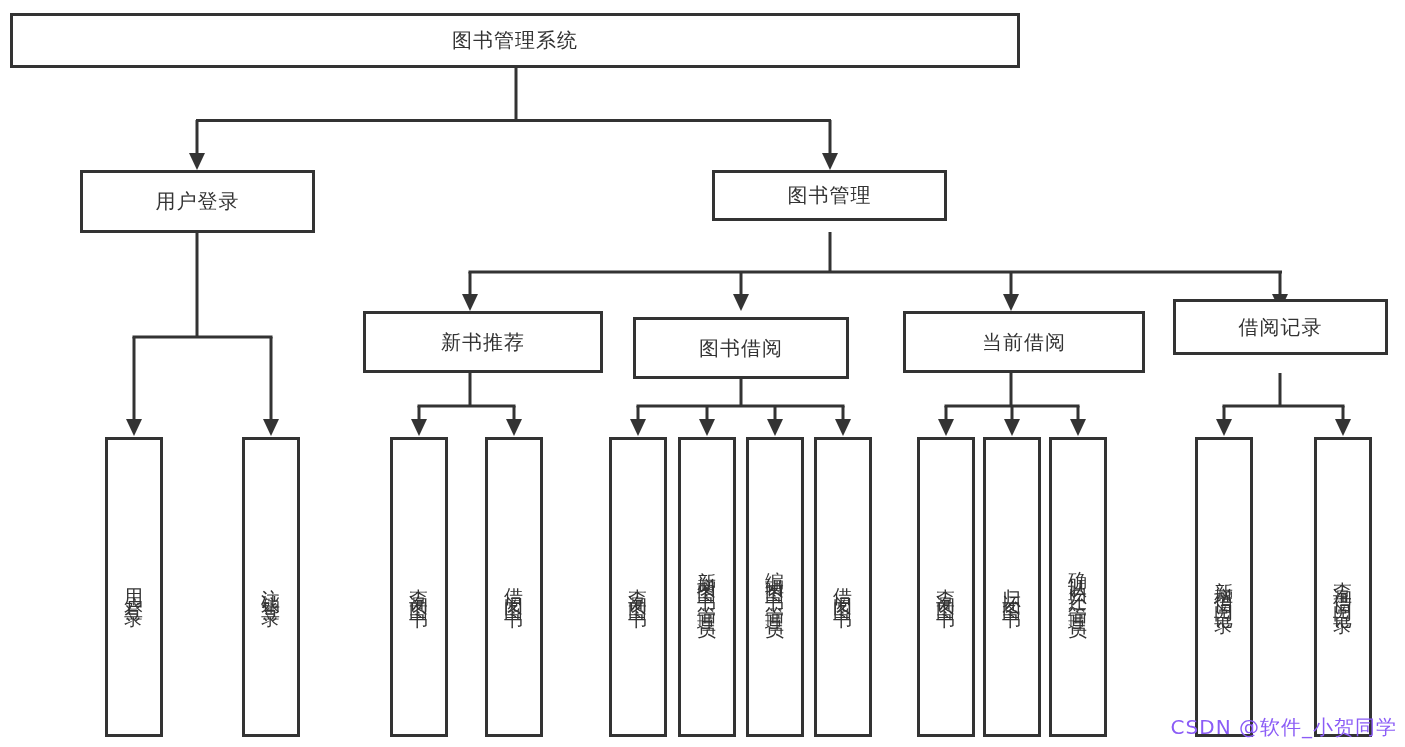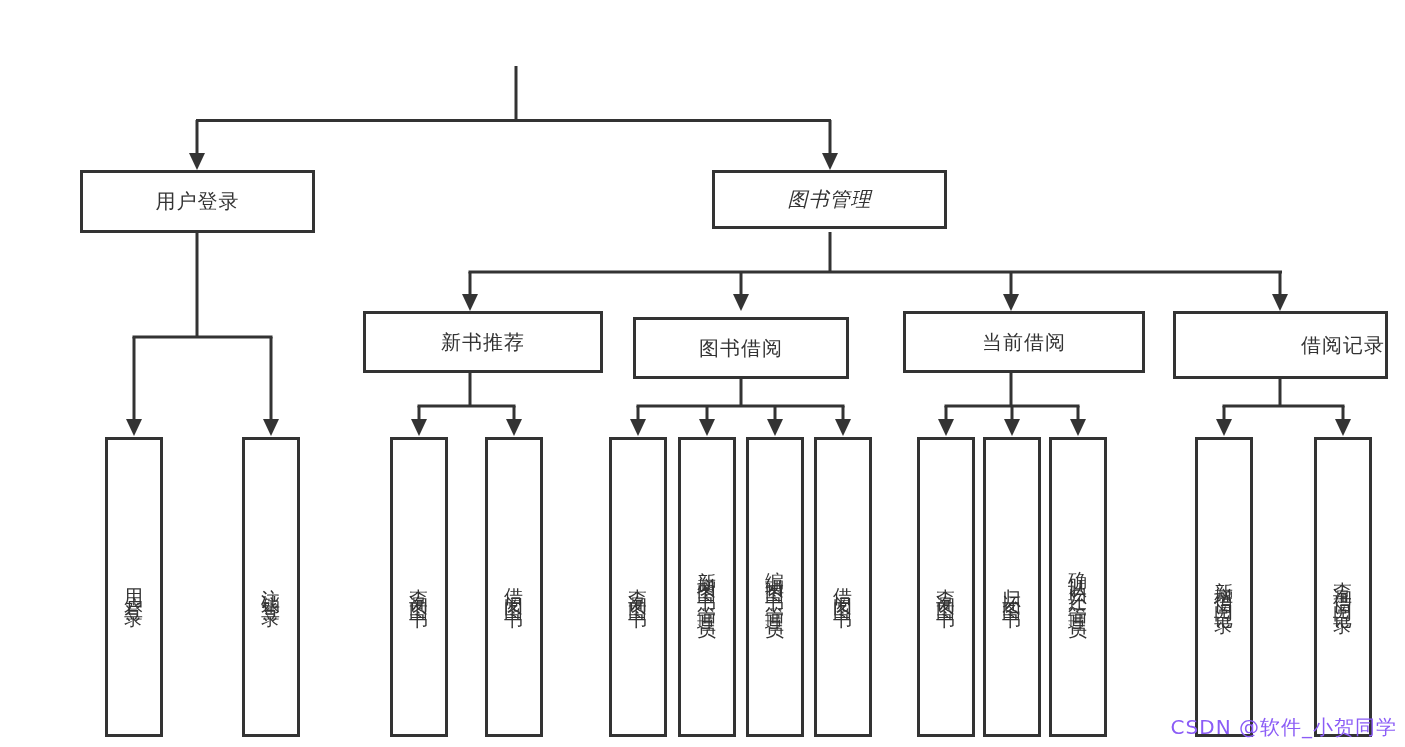--- a/index.html
+++ b/index.html
@@ -84,38 +84,41 @@
     <polygon points="1070,419 1086,419 1078,436"></polygon>
 
     <line x1="1280" y1="373" x2="1280" y2="407"></line>
     <line x1="1222.5" y1="406" x2="1344.5" y2="406"></line>
     <line x1="1224" y1="406" x2="1224" y2="421"></line>
     <polygon points="1216,419 1232,419 1224,436"></polygon>
     <line x1="1343" y1="406" x2="1343" y2="421"></line>
     <polygon points="1335,419 1351,419 1343,436"></polygon>
   </svg>
 
+  <div class="box" style="left:10px;top:13px;width:1010px;height:55px;">
+    <span class="hlabel">图书管理系统</span>
+  </div>
 
   <div class="box" style="left:80px;top:170px;width:235px;height:63px;">
     <span class="hlabel">用户登录</span>
   </div>
-  <div class="box" style="left:712px;top:170px;width:235px;height:59px;font-style:italic;">
+  <div class="box" style="left:712px;top:170px;width:235px;height:51px;">
     <span class="hlabel">图书管理</span>
   </div>
 
   <div class="box" style="left:363px;top:311px;width:240px;height:62px;">
     <span class="hlabel">新书推荐</span>
   </div>
   <div class="box" style="left:633px;top:311px;width:216px;height:62px;margin-top:6px;">
     <span class="hlabel">图书借阅</span>
   </div>
   <div class="box" style="left:903px;top:311px;width:242px;height:62px;align-items:center;">
     <span class="hlabel">当前借阅</span>
   </div>
-  <div class="box" style="left:1173px;top:311px;width:215px;height:68px;justify-content:flex-end;">
+  <div class="box" style="left:1173px;top:299px;width:215px;height:56px;">
     <span class="hlabel">借阅记录</span>
   </div>
 
   <div class="box" style="left:105px;top:437px;width:58px;height:300px;">
     <span class="leaf-label">用户登录</span>
   </div>
   <div class="box" style="left:242px;top:437px;width:58px;height:300px;">
     <span class="leaf-label">注销登录</span>
   </div>
 

